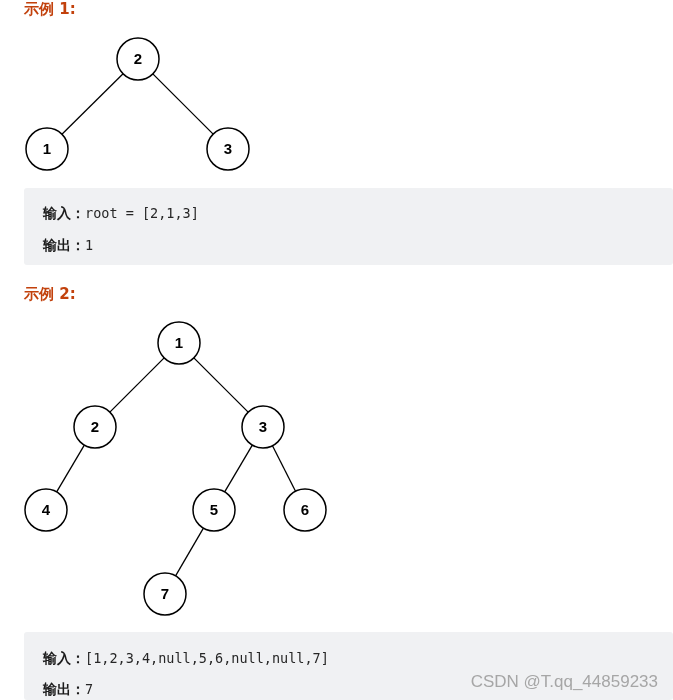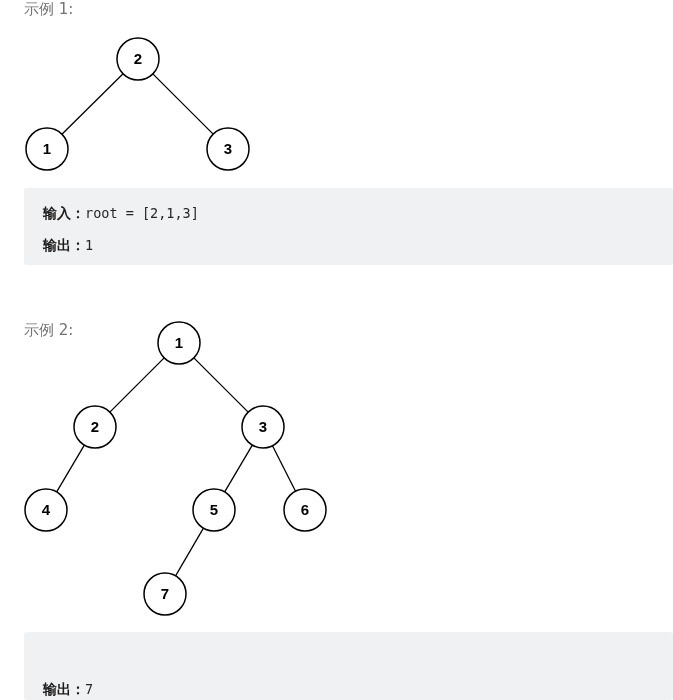--- a/index.html
+++ b/index.html
@@ -1,17 +1,17 @@
 <!DOCTYPE html>
 <html><head>
   <meta charset="utf-8">
   <style>
     html, body { margin: 0; padding: 0; background: #ffffff; }
     body { width: 673px; height: 700px; position: relative; overflow: hidden; font-family: "DejaVu Sans", sans-serif; color: #262626; }
-    .heading { position: absolute; left: 24px; font-size: 15px; font-weight: normal; color: #737373; }
+    .heading { position: absolute; left: 24px; font-size: 15px; font-weight: bold; color: #c2410c; }
     svg.tree { position: absolute; left: 0; }
     svg.tree text { font-family: "Liberation Sans", sans-serif; font-weight: bold; font-size: 15px; fill: #000; }
     .codebox { position: absolute; left: 24px; right: 0; background: #f0f1f3; border-radius: 3px; }
     .line { position: absolute; left: 19px; font-size: 14px; line-height: 18px; white-space: nowrap; }
     .line .lbl { font-weight: bold; color: #1a1a1a; }
     .line .val { font-family: "DejaVu Sans Mono", monospace; font-size: 13.5px; color: #262626; }
     .watermark { position: absolute; right: 15px; bottom: 8px; font-family: "Liberation Sans", sans-serif; font-size: 17px; color: #a6a6a6; }
   </style>
 </head>
 <body>
@@ -37,21 +37,21 @@
 
 <div class="codebox" style="top:188px; height:77px;">
   <div class="line" style="top:16px;">
     <span class="lbl">输入：</span><span class="val">root = [2,1,3]</span>
   </div>
   <div class="line" style="top:48px;">
     <span class="lbl">输出：</span><span class="val">1</span>
   </div>
 </div>
 
-<div class="heading" style="top:285px;margin-top:36px;">示例 2:</div>
+<div class="heading" style="top:285px;">示例 2:</div>
 
 <svg class="tree" id="tree-1" width="673" height="700" style="top:0;" viewBox="0 0 673 700">
     <line x1="164.1507575950825" y1="357.8492424049175" x2="109.8492424049175" y2="412.1507575950825" stroke="#000000" stroke-width="1.3"></line>
     <line x1="193.8492424049175" y1="357.8492424049175" x2="248.1507575950825" y2="412.1507575950825" stroke="#000000" stroke-width="1.3"></line>
     <line x1="84.32402574634048" y1="445.0837931235457" x2="56.67597425365952" y2="491.9162068764543" stroke="#000000" stroke-width="1.3"></line>
     <line x1="252.32402574634048" y1="445.0837931235457" x2="224.67597425365952" y2="491.9162068764543" stroke="#000000" stroke-width="1.3"></line>
     <line x1="272.4816786720659" y1="445.737603090035" x2="295.5183213279341" y2="491.262396909965" stroke="#000000" stroke-width="1.3"></line>
     <line x1="203.4187084639942" y1="528.1393569188671" x2="175.5812915360058" y2="575.8606430811329" stroke="#000000" stroke-width="1.3"></line>
     <g>
       <circle cx="179" cy="343" r="21" fill="#fff" stroke="#000000" stroke-width="1.5"></circle>
@@ -77,16 +77,20 @@
       <circle cx="305" cy="510" r="21" fill="#fff" stroke="#000000" stroke-width="1.5"></circle>
       <text x="305" y="515" text-anchor="middle">6</text>
     </g>
     <g>
       <circle cx="165" cy="594" r="21" fill="#fff" stroke="#000000" stroke-width="1.5"></circle>
       <text x="165" y="599" text-anchor="middle">7</text>
     </g>
   </svg>
 
 <div class="codebox" style="top:632px; height:68px;">
+  <div class="line" style="top:17px;">
+    <span class="lbl">输入：</span><span class="val">[1,2,3,4,null,5,6,null,null,7]</span>
+  </div>
   <div class="line" style="top:48px;">
     <span class="lbl">输出：</span><span class="val">7</span>
   </div>
+  <div class="watermark">CSDN @T.qq_44859233</div>
 </div>
 
 </body></html>

